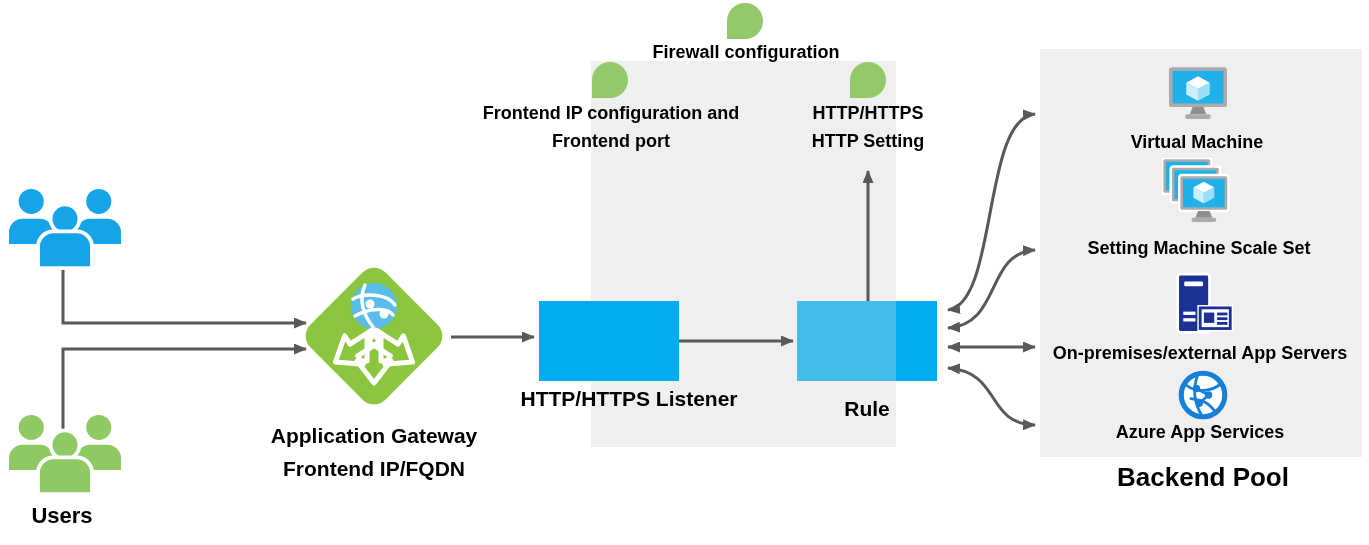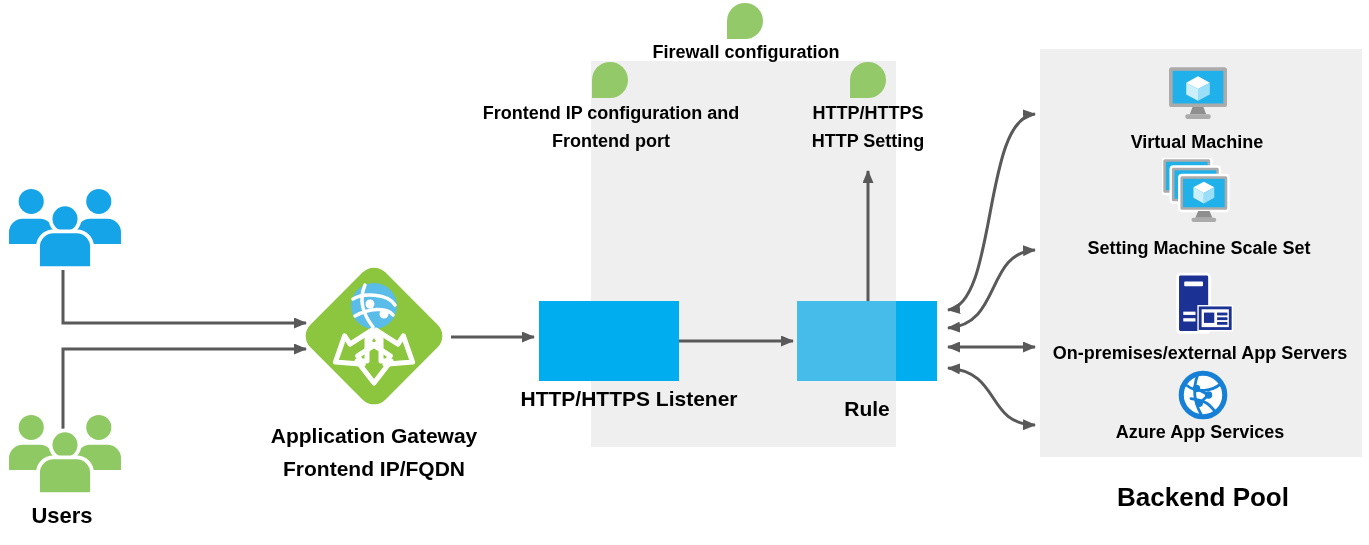--- a/index.html
+++ b/index.html
@@ -200,15 +200,15 @@
         <path d="M20,20 L33,27"></path>
         <path d="M33,27 L23,36"></path>
       </g>
       <circle cx="20" cy="20" r="4" fill="var(--app-service-blue,#1580D6)"></circle>
       <circle cx="33" cy="27" r="4" fill="var(--app-service-blue,#1580D6)"></circle>
       <circle cx="23" cy="36" r="4" fill="var(--app-service-blue,#1580D6)"></circle>
     </svg>
   </div>
   <div class="lbl lbl-item" style="left:1200px; top:421px;">Azure App Services</div>
 
-  <div class="lbl lbl-pool" style="left:1203px; top:461px;margin-top:20px;">Backend Pool</div>
+  <div class="lbl lbl-pool" style="left:1203px; top:461px;">Backend Pool</div>
 
 </div>
 
 </body></html>

